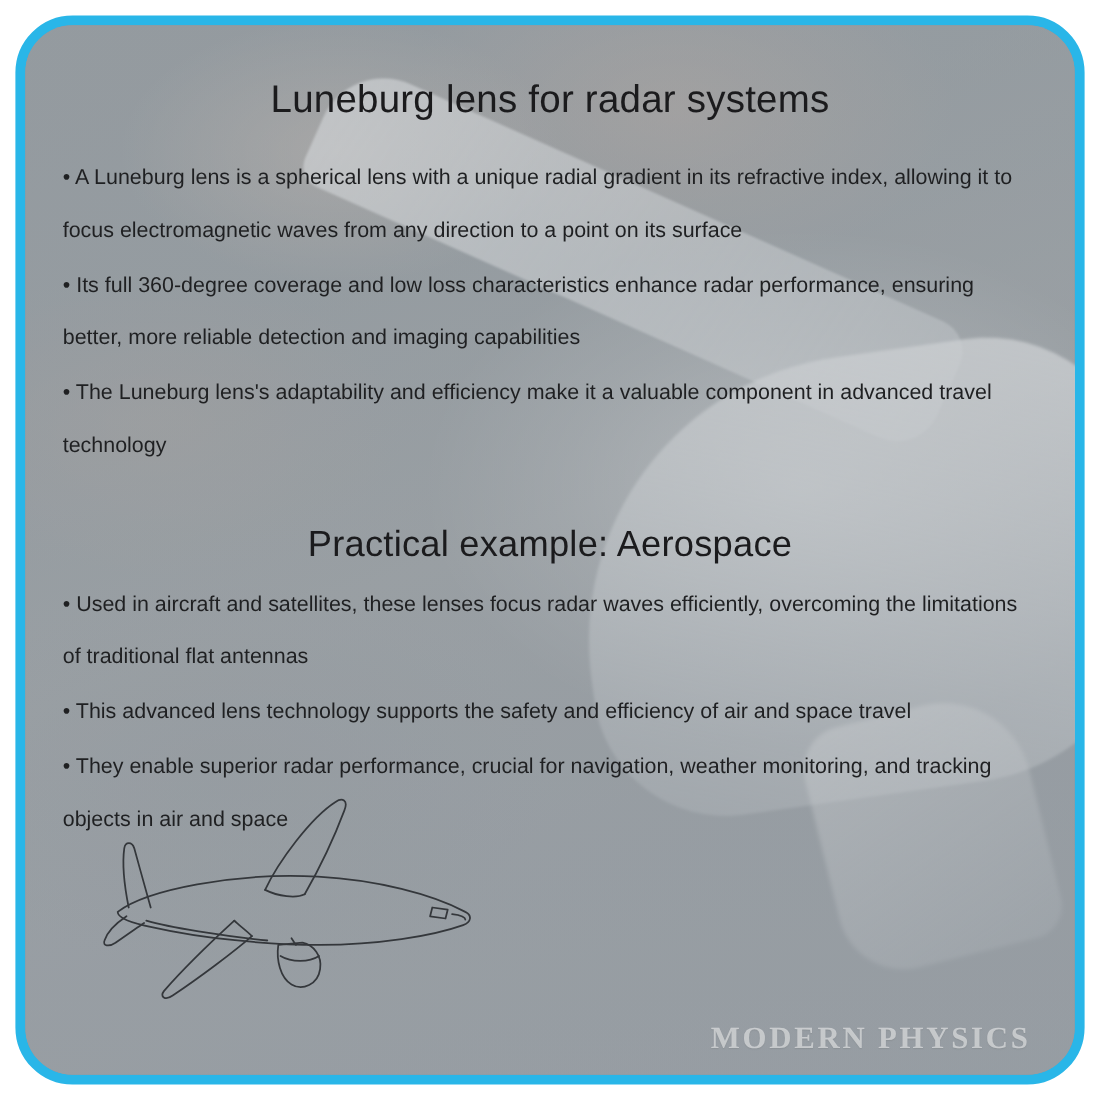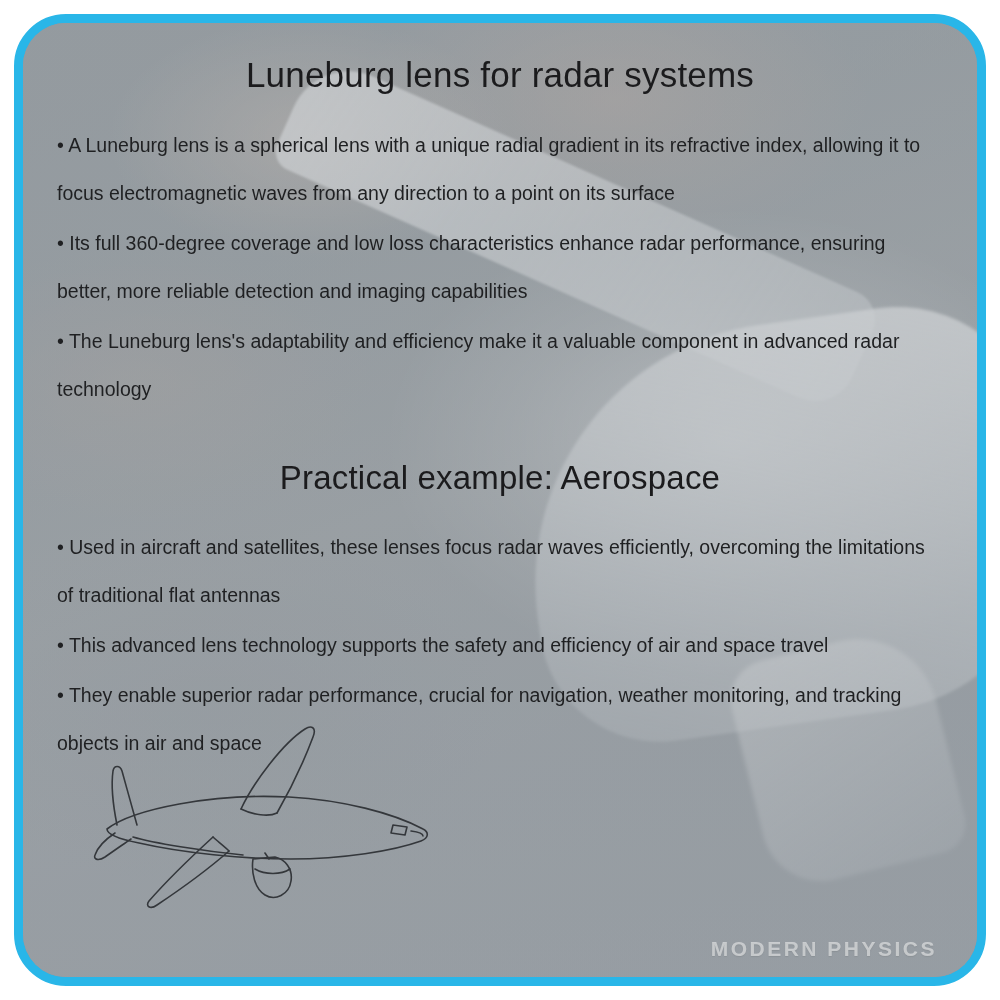--- a/index.html
+++ b/index.html
@@ -61,39 +61,39 @@
     border-radius: 40px 80px 30px 60px;
     filter: blur(2px);
   }
   
   #veil {
     position: absolute; inset: 0;
     background: linear-gradient(180deg, rgba(140,147,153,0.42) 0%, rgba(141,148,154,0.46) 55%, rgba(146,152,158,0.52) 100%);
   }
   #content {
     position: absolute; inset: 0;
-    padding: 22px 34px 0 34px;
+    padding: 38px 34px 0 34px;
   }
   h1.title {
     text-align: center;
     font-size: 35px;
     font-weight: 400;
     color: #1b1b1d;
     letter-spacing: 0.2px;
     margin-top: 10px;
     margin-bottom: 26px;
   }
   h2.subtitle {
     text-align: center;
     font-size: 33px;
     font-weight: 400;
     color: #1b1b1d;
     letter-spacing: 0.2px;
     margin-top: 46px;
-    margin-bottom: 26px;
+    margin-bottom: 12px;
   }
   ul.bullets { list-style: none; }
   ul.bullets li {
     font-size: 19.5px;
     line-height: 48px;
     color: #1f2022;
     margin-bottom: 2px;
     max-width: 930px;
   }
   ul.bullets li::before {
@@ -103,25 +103,26 @@
     position: absolute;
     left: 70px;
     bottom: 34px;
     width: 360px; height: 230px;
     opacity: 0.92;
   }
   #watermark {
     position: absolute;
     right: 40px;
     bottom: 16px;
-    font-size: 21px;
+    font-size: 28px;
     font-weight: 700;
     letter-spacing: 2.5px;
     color: rgba(245,245,245,0.55);
     text-shadow: 0 1px 1px rgba(120,125,130,0.35);
+    font-family: Liberation Serif, serif;
   }
 </style>
 </head>
 <body>
 
 <div id="slide">
   <div id="frame">
 
     <div id="photo">
       <div class="photo-shape" id="wing"></div>
@@ -130,21 +131,21 @@
     </div>
     <div id="veil"></div>
 
     <div id="content">
 
       <h1 class="title">Luneburg lens for radar systems</h1>
 
       <ul class="bullets">
         <li>A Luneburg lens is a spherical lens with a unique radial gradient in its refractive index, allowing it to focus electromagnetic waves from any direction to a point on its surface</li>
         <li>Its full 360-degree coverage and low loss characteristics enhance radar performance, ensuring better, more reliable detection and imaging capabilities</li>
-        <li>The Luneburg lens's adaptability and efficiency make it a valuable component in advanced radar technology</li>
+        <li>The Luneburg lens's adaptability and efficiency make it a valuable component in advanced travel technology</li>
       </ul>
 
       <h2 class="subtitle">Practical example: Aerospace</h2>
 
       <ul class="bullets">
         <li>Used in aircraft and satellites, these lenses focus radar waves efficiently, overcoming the limitations of traditional flat antennas</li>
         <li>This advanced lens technology supports the safety and efficiency of air and space travel</li>
         <li>They enable superior radar performance, crucial for navigation, weather monitoring, and tracking objects in air and space</li>
       </ul>
     </div>

